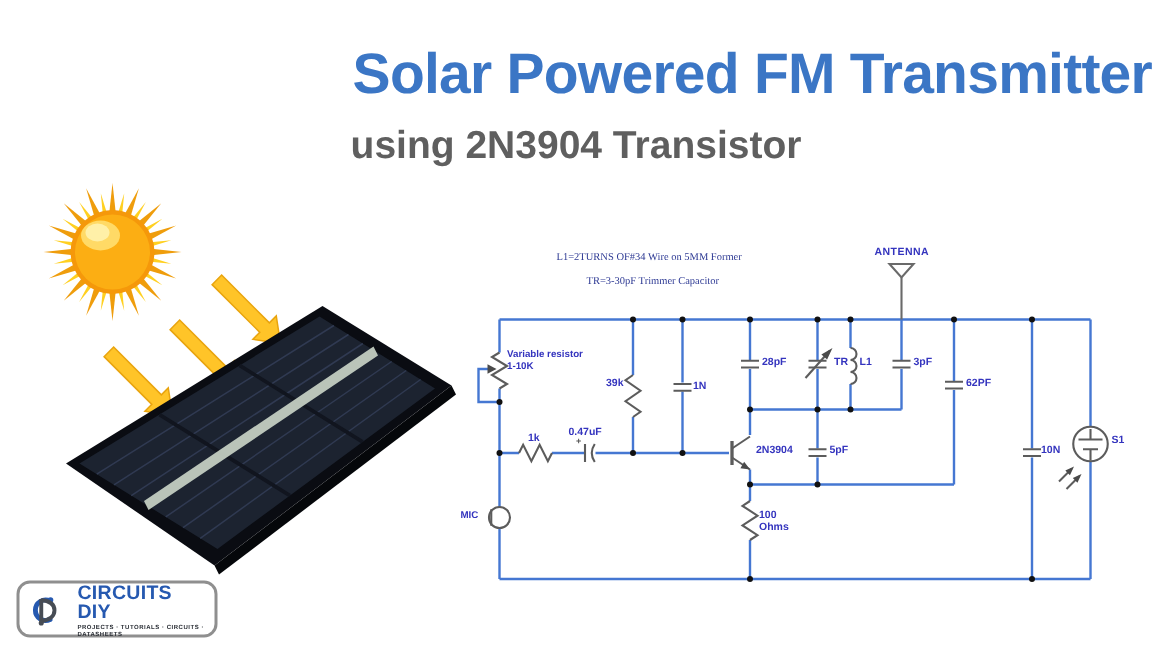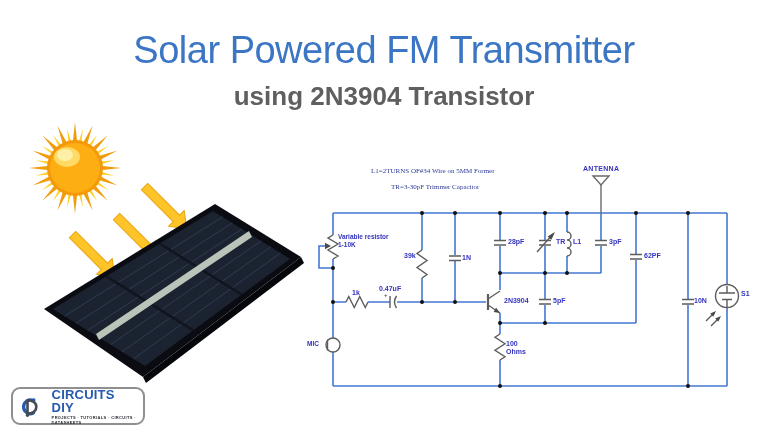--- a/index.html
+++ b/index.html
@@ -1,19 +1,19 @@
 <!DOCTYPE html>
 <html><head>
 <meta charset="utf-8">
 <style>
   html,body{margin:0;padding:0;background:#fff;}
   #stage{position:relative;width:768px;height:432px;background:#ffffff;overflow:hidden;
          font-family:"Liberation Sans",sans-serif;}
-  .title{position:absolute;top:27px;left:0;width:768px;text-align:center;
-         font-size:38px;line-height:46px;font-weight:400;letter-spacing:-0.5px;color:#3b76c5;}
+  .title{position:absolute;top:27px;left:0;width:768px;text-align:right;
+         font-size:38px;line-height:46px;font-weight:700;letter-spacing:-0.5px;color:#3b76c5;}
   .subtitle{position:absolute;top:79px;left:0;width:768px;text-align:center;
          font-size:26px;line-height:34px;font-weight:700;color:#5f5f5f;}
   .layer{position:absolute;left:0;top:0;}
   
   .cl{position:absolute;font:700 7px "Liberation Sans",sans-serif;color:#3434be;white-space:nowrap;}
   .cl.small{font-size:6.5px;}
   .note{position:absolute;font:400 7px "Liberation Serif",serif;color:#2e3a94;white-space:nowrap;}
   .plus{position:absolute;font:700 6px "Liberation Sans",sans-serif;color:#555;}
   
   .logo{position:absolute;left:11px;top:387px;width:134px;height:38px;background:#fff;

